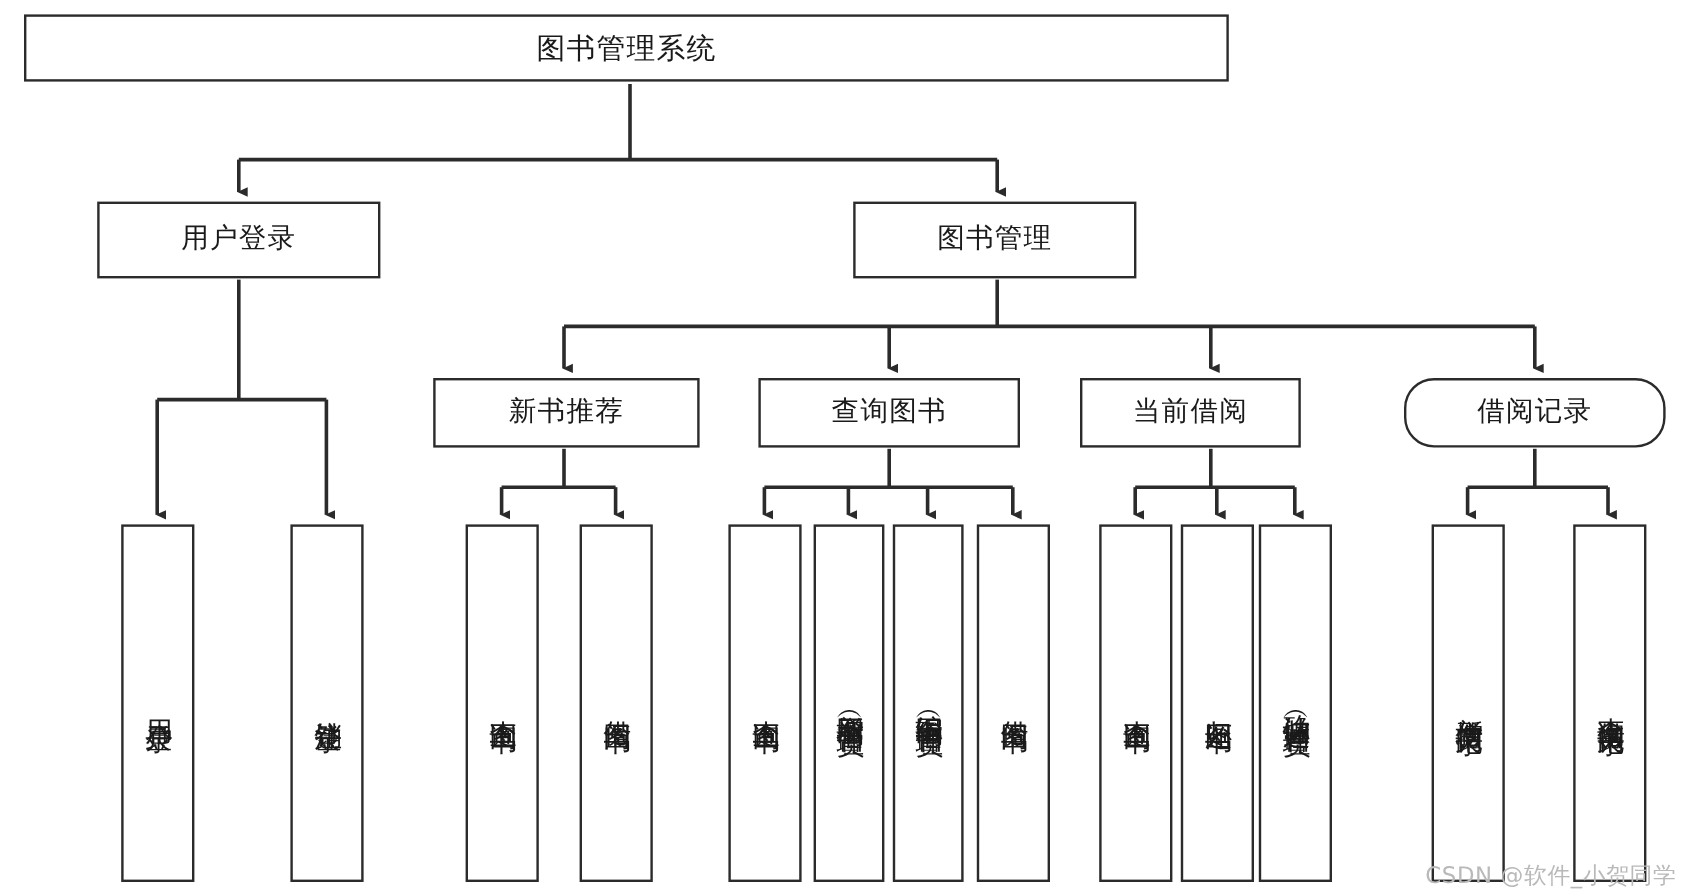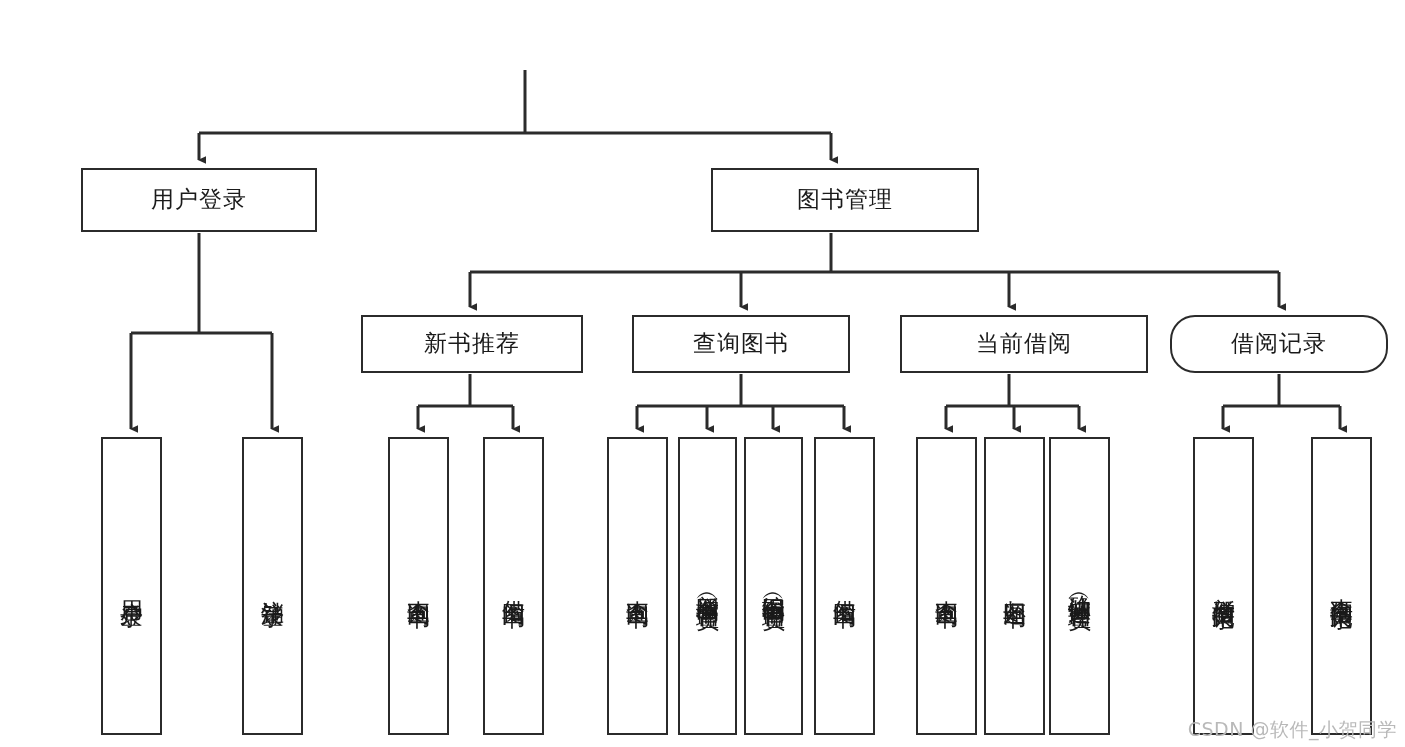--- a/index.html
+++ b/index.html
@@ -108,38 +108,41 @@
       <path d="M1014,406 L1014,429" marker-end="url(#arrow)"></path>
       <path d="M1079,406 L1079,429" marker-end="url(#arrow)"></path>
 
       <path d="M1279,374 L1279,406"></path>
       <path d="M1223,406 L1340,406"></path>
       <path d="M1223,406 L1223,429" marker-end="url(#arrow)"></path>
       <path d="M1340,406 L1340,429" marker-end="url(#arrow)"></path>
     </g>
   </svg>
 
+  <div class="node h root" style="left:20px;top:12px;width:1004px;height:56px;">
+    <span>图书管理系统</span>
+  </div>
 
   <div class="node h" style="left:81px;top:168px;width:236px;height:64px;">
     <span>用户登录</span>
   </div>
 
-  <div class="node h" style="left:711px;top:168px;width:268px;height:64px;text-align:center;">
+  <div class="node h" style="left:711px;top:168px;width:236px;height:64px;text-align:center;">
     <span>图书管理</span>
   </div>
 
   <div class="node h" style="left:361px;top:315px;width:222px;height:58px;align-items:center;">
     <span>新书推荐</span>
   </div>
 
   <div class="node h" style="left:632px;top:315px;width:218px;height:58px;">
     <span>查询图书</span>
   </div>
 
-  <div class="node h" style="left:900px;top:315px;width:248px;height:58px;">
+  <div class="node h" style="left:900px;top:315px;width:184px;height:58px;">
     <span>当前借阅</span>
   </div>
 
   <div class="node h" style="left:1170px;top:315px;width:218px;height:58px;border-radius:25px;">
     <span>借阅记录</span>
   </div>
 
   <div class="node v" style="left:101px;top:437px;width:61px;height:298px;">
     <span>用户登录</span>
   </div>

